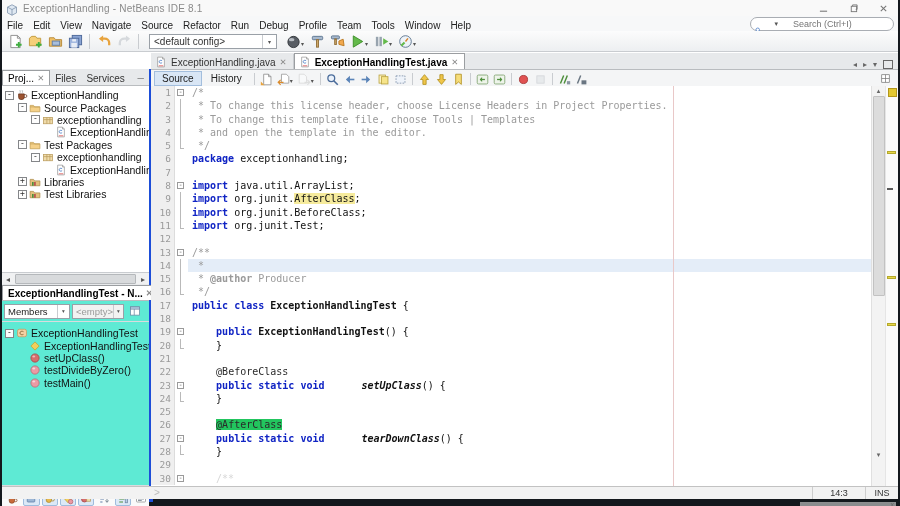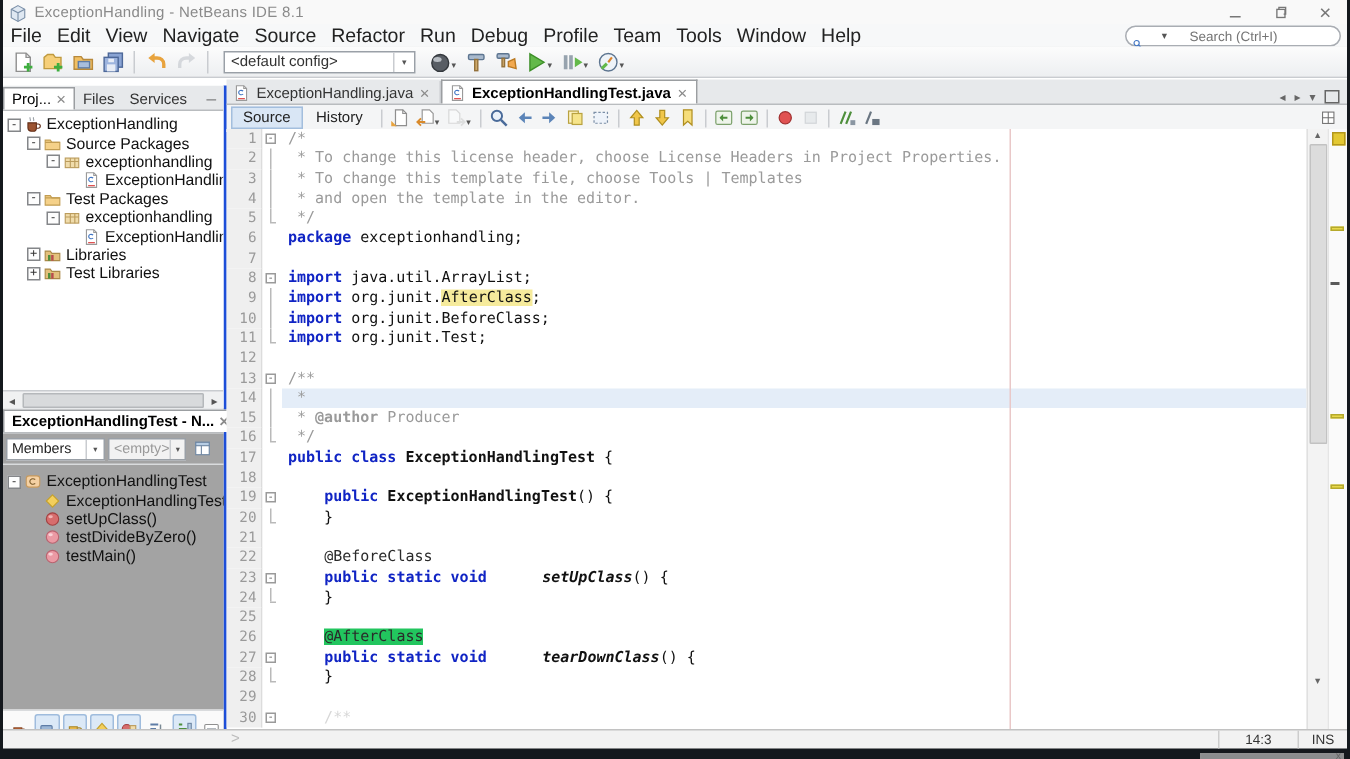--- a/index.html
+++ b/index.html
@@ -13,21 +13,21 @@
   .titlebar .appicon{width:12px;height:12px;margin:0 5px 0 4px;}
   .titlebar .title{font-size:10px;color:#8a8a8a;letter-spacing:.2px;}
   .wincontrols{margin-left:auto;display:flex;height:100%;}
   .winbtn{width:30px;height:100%;display:flex;align-items:center;justify-content:center;
           color:#777;font-size:10px;cursor:default;}
   .winbtn svg{width:9px;height:9px;}
 
   
   .menubar{position:absolute;left:0;top:16px;width:896px;height:15px;background:#f7f8f9;
            border-bottom:1px solid #e3e5e7;display:flex;align-items:center;}
-  .menu-item{font-size:13px;color:#222;padding:0 5px;white-space:nowrap;}
+  .menu-item{font-size:10px;color:#222;padding:0 5px;white-space:nowrap;}
   .searchbox{margin-left:auto;margin-right:4px;width:134px;height:12px;background:#fff;
              border:1px solid #a9adb3;border-radius:7px;display:flex;align-items:center;padding:0 4px;gap:12px;}
   .searchbox .sicon{width:9px;height:9px;margin-right:1px;}
   .searchbox .scaret{font-size:7px;color:#555;margin-right:3px;}
   .searchbox input{border:none;outline:none;background:transparent;font-size:9px;color:#888;
                    width:100%;font-family:"Liberation Sans",sans-serif;padding:0;}
 
   
   .maintb{position:absolute;left:0;top:31px;width:896px;height:21px;
           background:linear-gradient(#fcfcfc,#edeff1);border-bottom:1px solid #c9ccd0;
@@ -37,21 +37,21 @@
   .tbtn.dis{opacity:.55;}
   .tbsep{width:1px;height:15px;background:#c9ccd0;margin:0 4px;}
   .tbdd{font-size:6px;color:#555;margin:4px 3px 0 -2px;}
   .config-combo{width:128px;height:15px;background:#fff;border:1px solid #9aa0a7;margin:0 6px;
                 display:flex;align-items:center;font-size:10px;color:#333;padding-left:4px;box-sizing:border-box;}
   .config-combo .cc-arrow{margin-left:auto;width:13px;height:100%;border-left:1px solid #c9ccd0;
                 display:flex;align-items:center;justify-content:center;font-size:6px;color:#555;}
 
   
   .main{position:absolute;left:0;top:53px;width:896px;height:433px;background:#fff;}
-  .leftcol{position:absolute;left:0;top:4px;width:147px;height:433px;border-right:4px solid #1d4ed8;box-sizing:content-box;}
+  .leftcol{position:absolute;left:0;top:16px;width:147px;height:433px;border-right:4px solid #1d4ed8;box-sizing:content-box;}
 
   
   .ptabs{height:16px;background:#e7e9eb;border-bottom:1px solid #b9bcbf;display:flex;align-items:flex-end;}
   .ptab{font-size:10px;color:#333;padding:2px 5px 1px 5px;display:flex;align-items:center;gap:3px;white-space:nowrap;}
   .ptab.active{background:#fff;border:1px solid #9b9ea1;border-bottom:none;color:#000;}
   .ptab .x{color:#8a8a8a;font-size:8.5px;line-height:1;}
   .pmin{margin-left:auto;color:#666;font-size:9px;padding:0 5px 2px 0;}
 
   
   .projects{position:absolute;left:0;top:0;width:147px;height:215px;background:#fff;overflow:hidden;}
@@ -62,21 +62,21 @@
   .texp.none{border:none;background:transparent;}
   .ticon{width:12px;height:12px;flex:none;margin-right:3px;}
   .ticon svg{width:12px;height:12px;display:block;}
   .tlabel{font-size:10.5px;color:#111;}
   .hscroll{position:absolute;left:0;top:203px;width:147px;height:12px;background:#f0f1f2;
            border-top:1px solid #c9ccd0;display:flex;align-items:center;}
   .harrow{width:12px;text-align:center;font-size:8px;color:#555;}
   .hthumb{flex:1;height:8px;background:#d8dadc;border:1px solid #b5b8bb;margin:0 1px;border-radius:1px;}
 
   
-  .navigator{position:absolute;left:0;top:215px;width:147px;height:218px;background:#a3a3a3;}
+  .navigator{position:absolute;left:0;top:215px;width:147px;height:218px;background:#5eead4;}
   .nav-filter{height:20px;border-bottom:1px solid #d9dbdd;display:flex;align-items:center;padding:0 2px;gap:2px;}
   .combo{height:15px;background:#fff;border:1px solid #9aa0a7;display:flex;align-items:center;
          font-size:9.5px;color:#222;padding-left:3px;box-sizing:border-box;}
   .combo .cc-arrow{margin-left:auto;width:11px;height:100%;border-left:1px solid #c9ccd0;
          display:flex;align-items:center;justify-content:center;font-size:5.5px;color:#555;}
   .combo.dis{color:#9a9a9a;background:#f2f2f2;}
   .nav-tree{height:158px;overflow:hidden;padding-top:5px;}
   .nav-bar{height:22px;border-top:1px solid #d9dbdd;display:flex;align-items:center;gap:2px;padding-left:3px;background:#fafafa;}
   .fbtn{width:16px;height:16px;display:flex;align-items:center;justify-content:center;border:1px solid transparent;border-radius:2px;}
   .fbtn.pressed{background:#dce9f7;border-color:#9fbcdd;}

